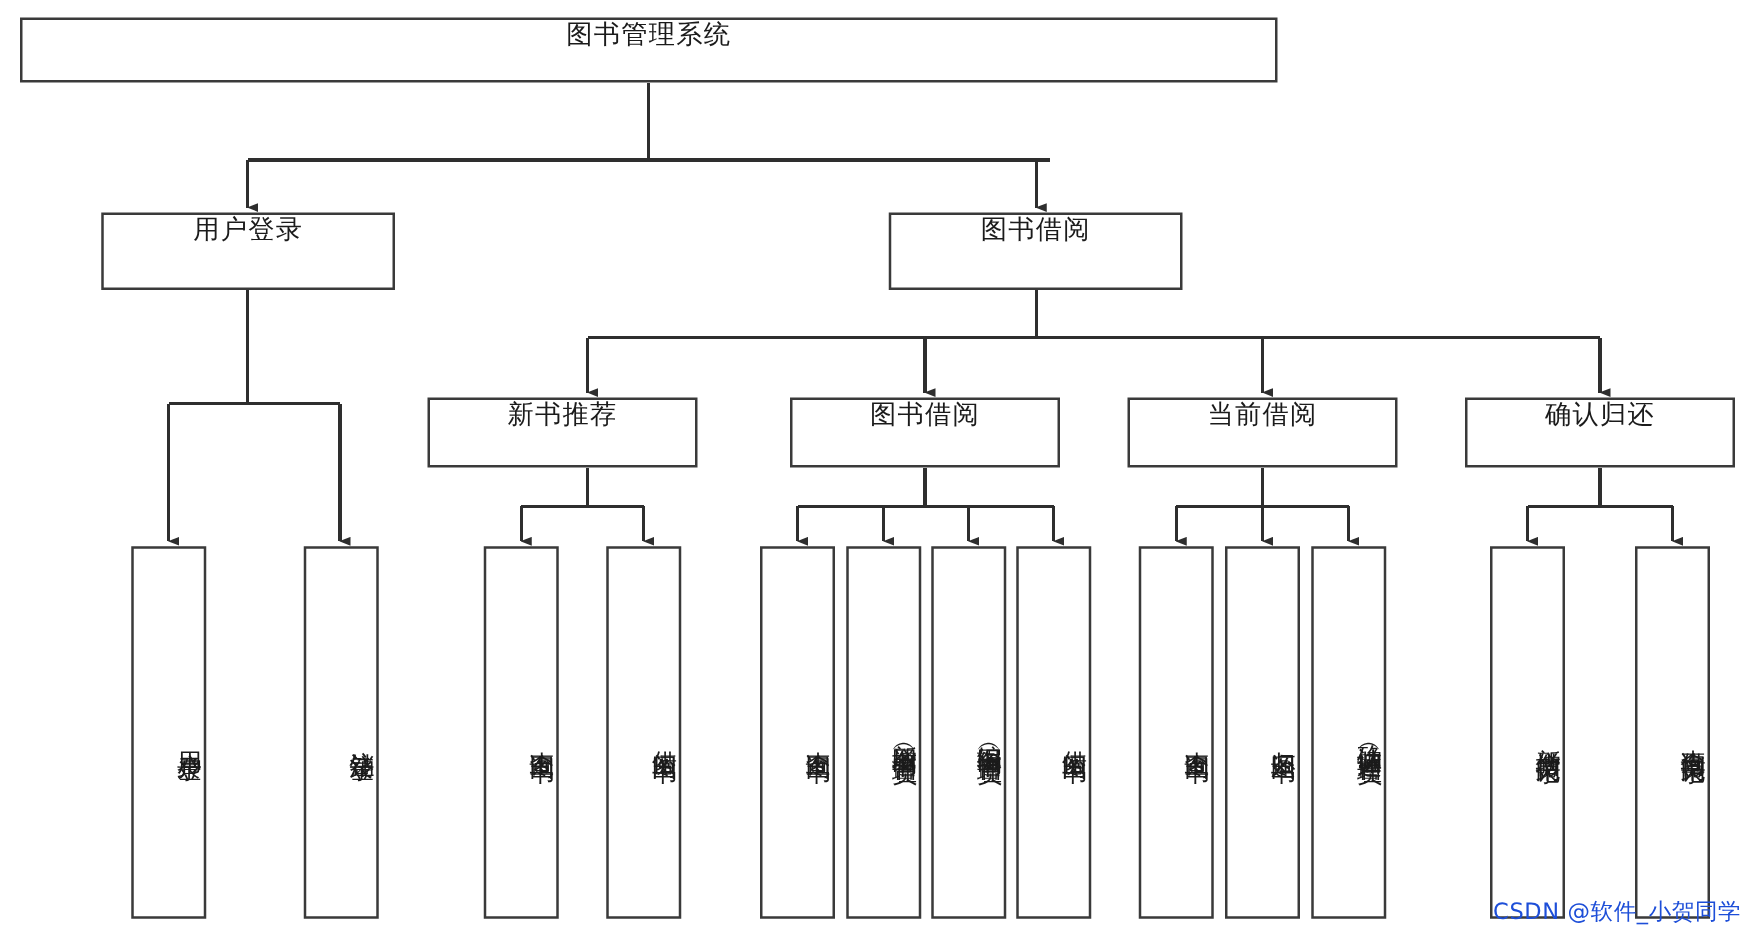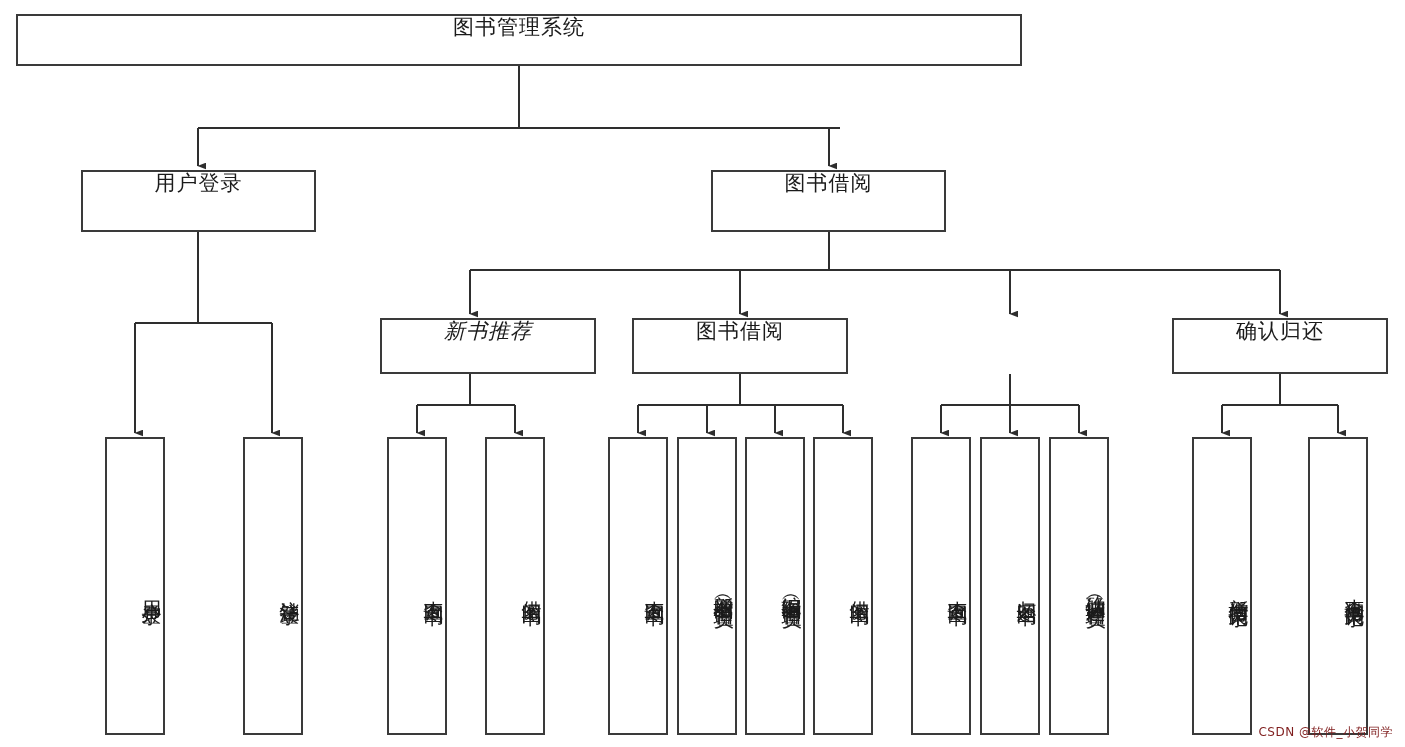--- a/index.html
+++ b/index.html
@@ -55,22 +55,22 @@
   .node.vertical .vlabel {
     writing-mode: vertical-rl;
     text-orientation: upright;
     display: block;
     white-space: nowrap;
   }
   #watermark {
     position: absolute;
     right: 12px;
     bottom: 6px;
-    font-size: 12px;
-    color: #7f1d1d;
+    font-size: 18px;
+    color: #1d4ed8;
     letter-spacing: 0.5px;
     white-space: nowrap;
   }
 </style>
 </head>
 <body>
 
 <div id="diagram-root">
 
   <svg id="connector-layer" viewBox="0 0 1405 747" width="1405" height="747" xmlns="http://www.w3.org/2000/svg">
@@ -127,25 +127,28 @@
     <span>图书管理系统</span>
   </div>
 
   <div class="node horizontal" style="left:81px; top:170px; width:235px; height:62px;">
     <span>用户登录</span>
   </div>
   <div class="node horizontal" style="left:711px; top:170px; width:235px; height:62px;">
     <span>图书借阅</span>
   </div>
 
-  <div class="node horizontal" style="left:380px; top:318px; width:216px; height:56px;font-style:italic;">
+  <div class="node horizontal" style="left:342px; top:318px; width:216px; height:56px;">
     <span>新书推荐</span>
   </div>
   <div class="node horizontal" style="left:632px; top:318px; width:216px; height:56px;">
     <span>图书借阅</span>
+  </div>
+  <div class="node horizontal" style="left:902px; top:318px; width:216px; height:56px;">
+    <span>当前借阅</span>
   </div>
   <div class="node horizontal" style="left:1172px; top:318px; width:216px; height:56px;">
     <span>确认归还</span>
   </div>
 
   <div class="node vertical" style="left:105px; top:437px; width:60px; height:298px;">
     <span class="vlabel">用户登录</span>
   </div>
   <div class="node vertical" style="left:243px; top:437px; width:60px; height:298px;">
     <span class="vlabel">注销登录</span>

